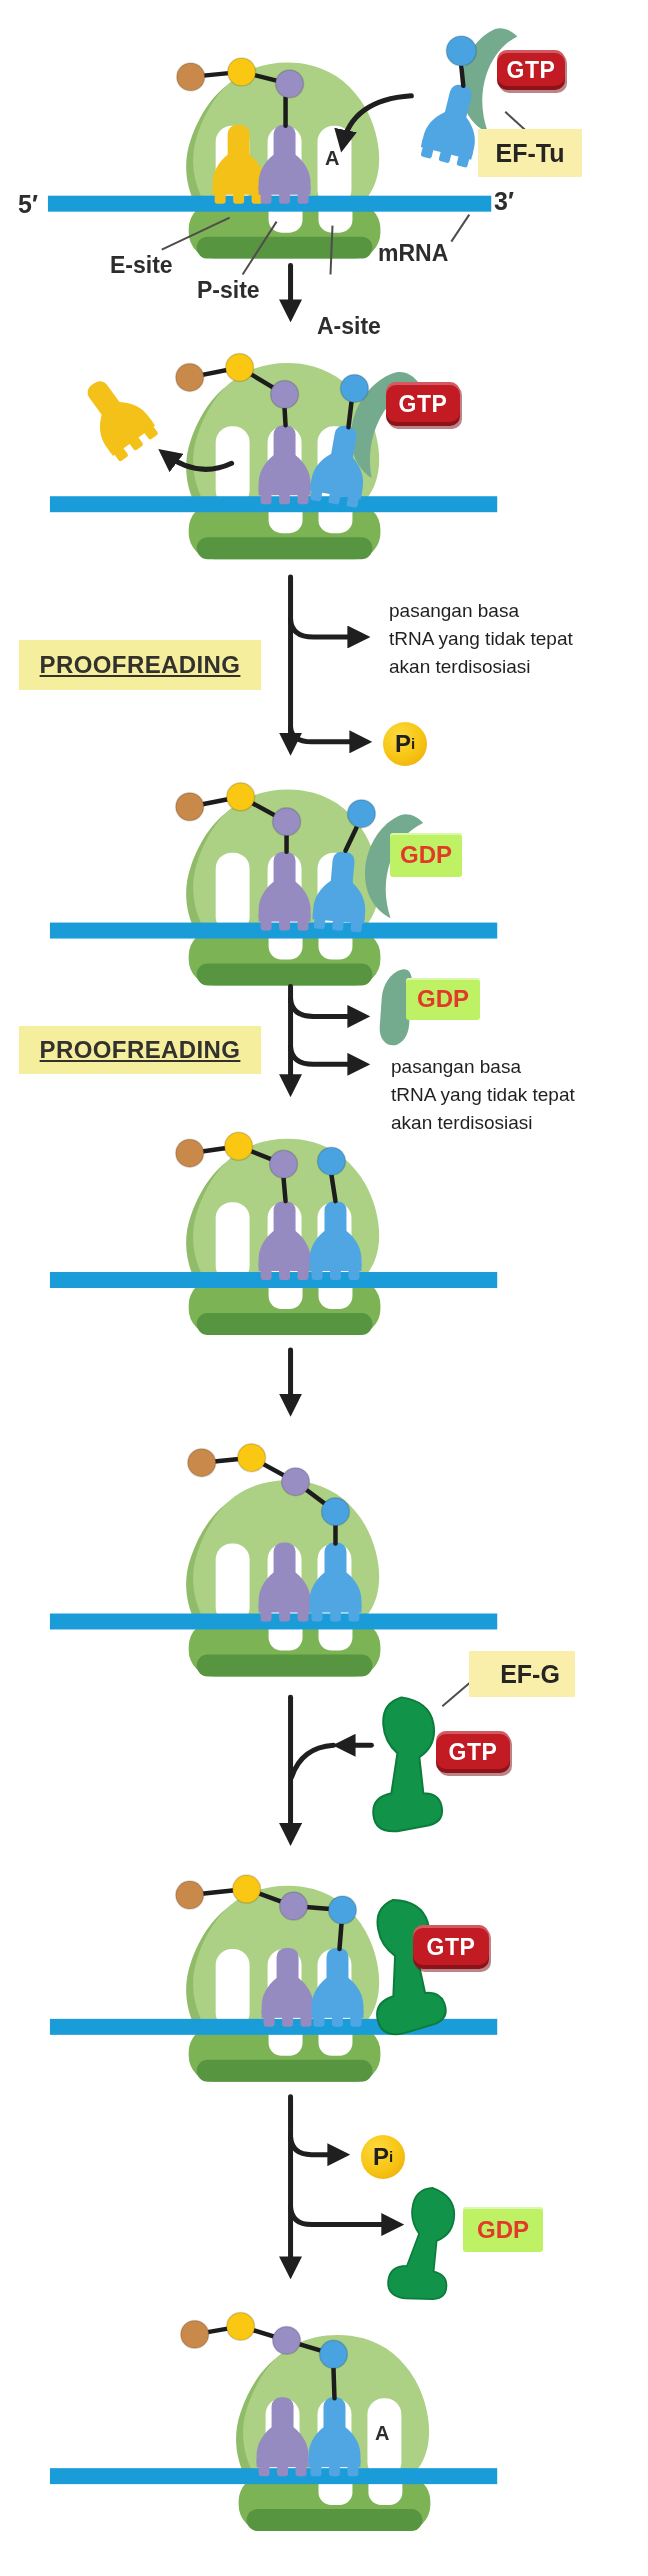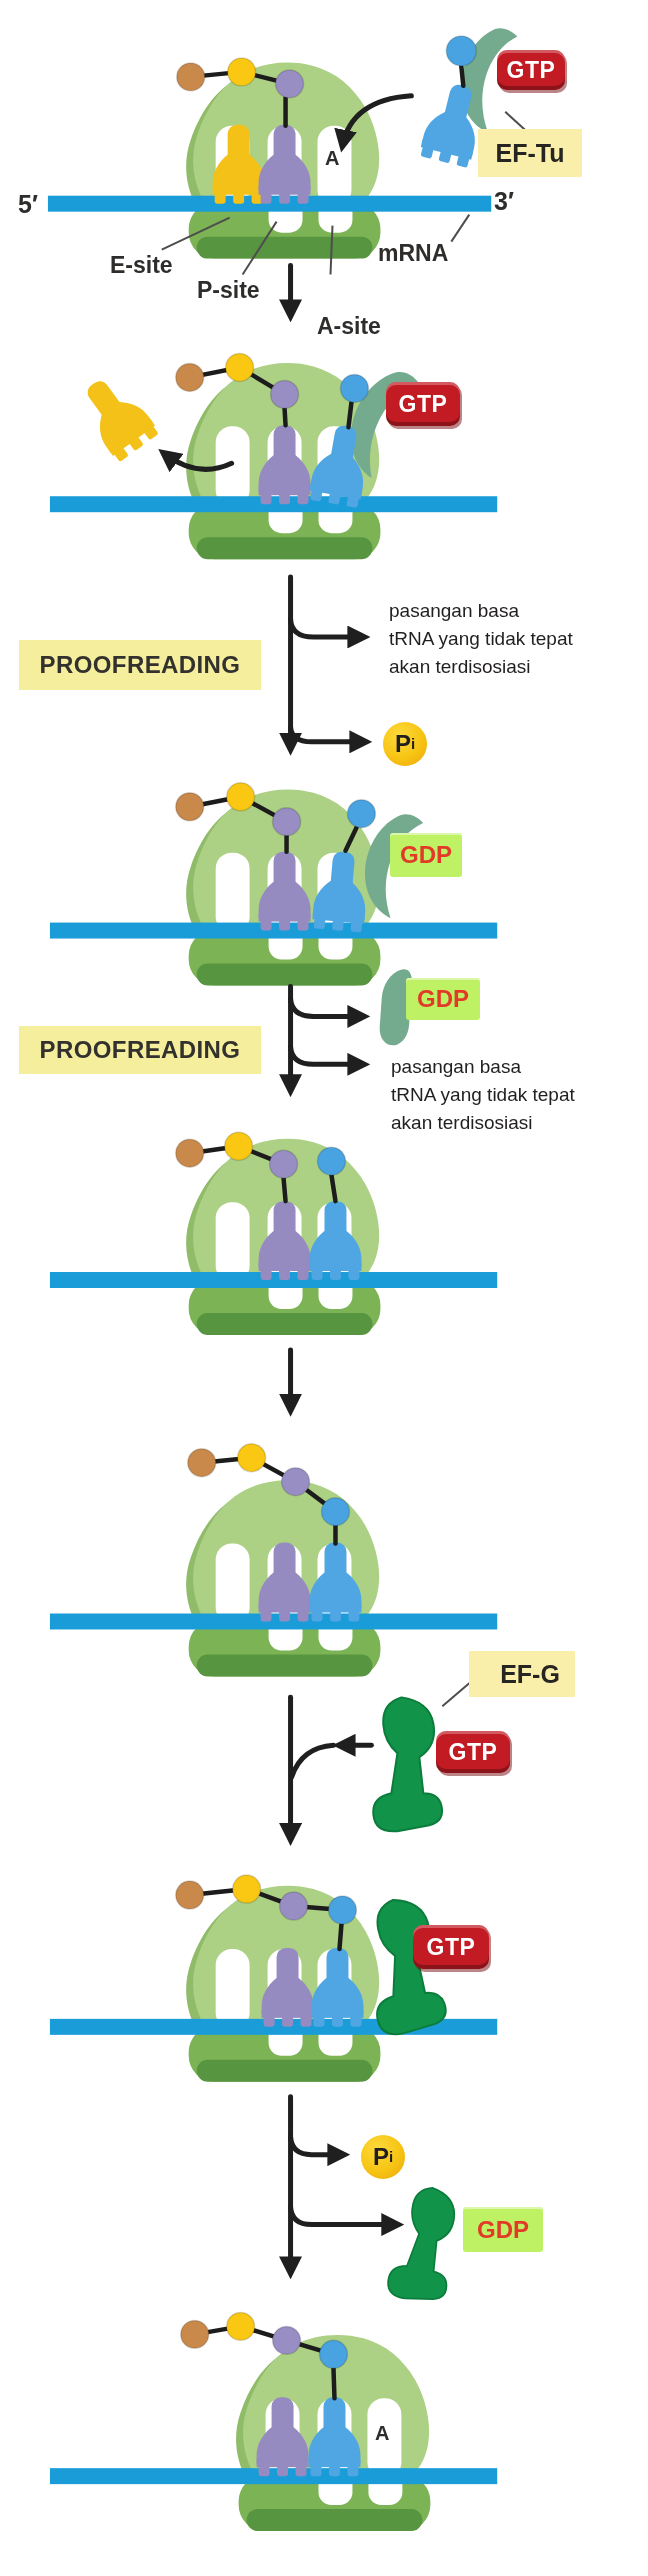--- a/index.html
+++ b/index.html
@@ -26,21 +26,21 @@
   .b{font-weight:bold;}
   .badge-red{position:absolute;background:#C21B24;color:#FFFFFF;font-weight:bold;font-size:23px;
     display:flex;align-items:center;justify-content:center;border-radius:10px;letter-spacing:0.5px;
     box-shadow:inset 0 3px 0 rgba(255,255,255,.28), inset 0 -4px 0 rgba(0,0,0,.28), 2px 3px 0 rgba(120,10,14,.5);}
   .badge-pink{position:absolute;background:#bef264;color:#E23A28;font-weight:bold;font-size:24px;
     display:flex;align-items:center;justify-content:center;border-radius:3px;
     box-shadow:inset 0 2px 0 rgba(255,255,255,.45);}
   .tag{position:absolute;background:#F9EFAB;color:#262522;font-weight:bold;font-size:25px;
     display:flex;align-items:center;justify-content:center;}
   .hl{position:absolute;background:#F5EF9D;color:#33312E;font-weight:bold;font-size:24px;
-    display:flex;align-items:center;justify-content:center;letter-spacing:0.4px;}
+    display:flex;align-items:center;justify-content:center;letter-spacing:0.4px;text-decoration:underline;}
   .note{position:absolute;font-size:19px;color:#221F20;line-height:28px;}
   .pi{position:absolute;width:44px;height:44px;border-radius:50%;color:#221F20;font-weight:bold;font-size:24px;
     background:radial-gradient(circle at 38% 32%, #FDDA3E, #F7C413 55%, #EBA50C);
     display:flex;align-items:center;justify-content:center;}
   .pi sub{font-size:15px;line-height:0;}
 </style>
 </head>
 <body>
 
 <div class="stage">

